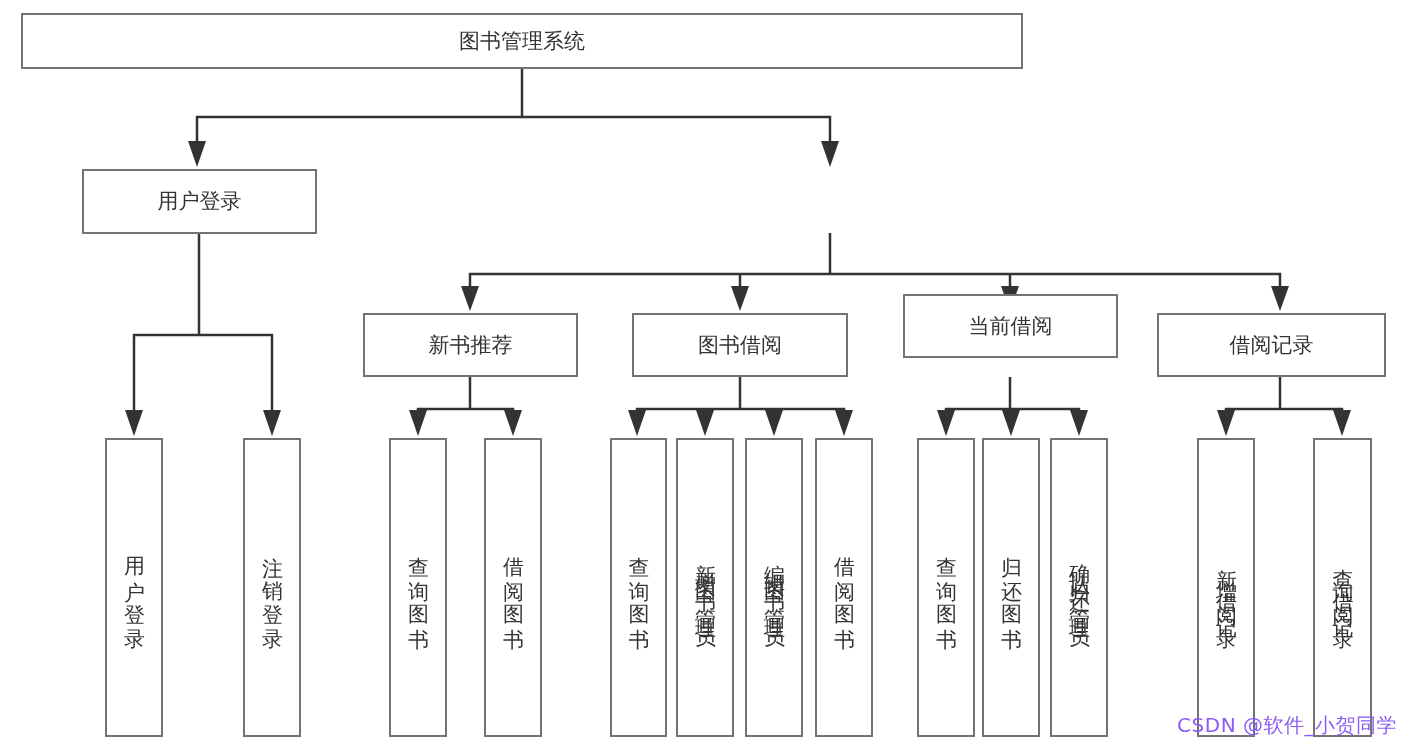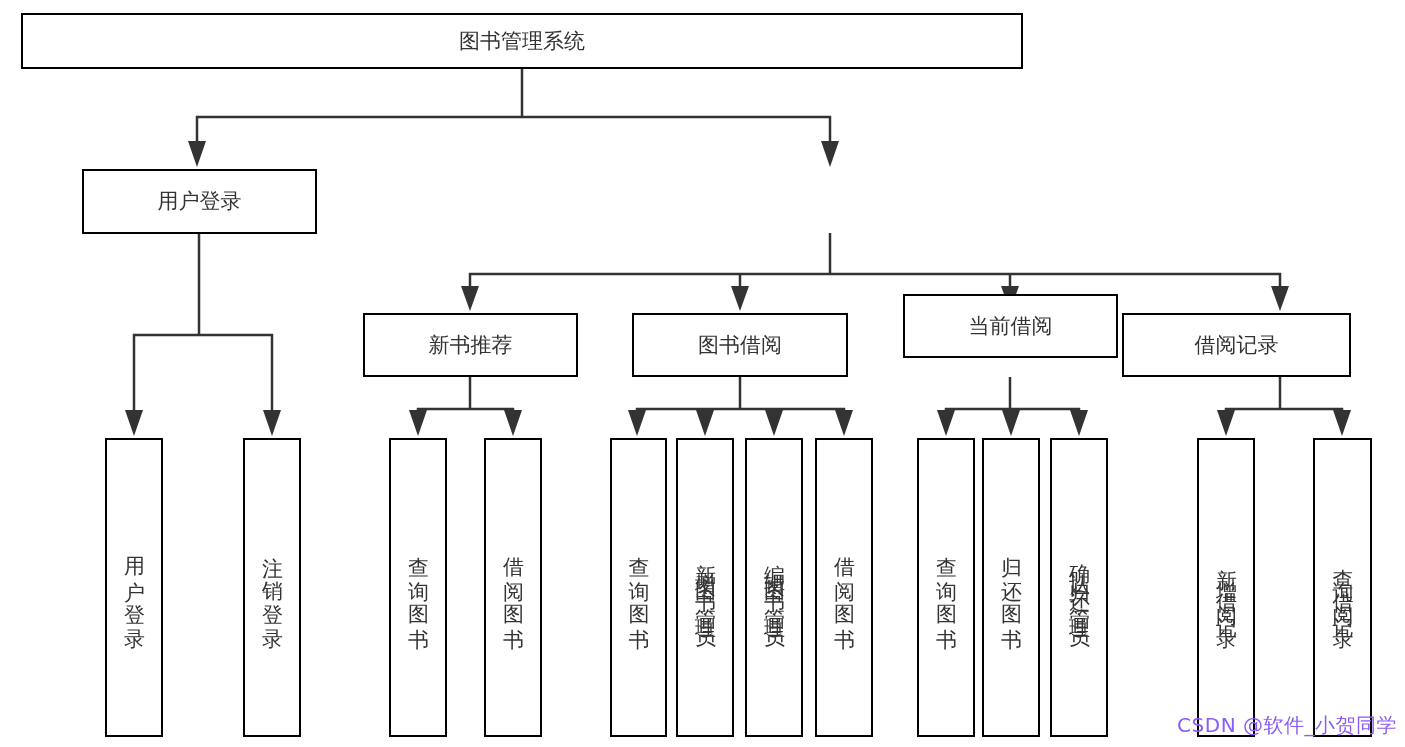--- a/index.html
+++ b/index.html
@@ -19,21 +19,21 @@
     position: absolute;
     left: 0;
     top: 0;
     width: 1405px;
     height: 747px;
   }
   .box {
     position: absolute;
     box-sizing: border-box;
     background: #ffffff;
-    border: 2px solid #000000;
+    border: 2px solid #737373;
     color: #333333;
     display: flex;
     align-items: center;
     justify-content: center;
     font-size: 21px;
     line-height: 1;
     text-align: center;
   }
   .vbox {
     writing-mode: vertical-rl;
@@ -133,21 +133,21 @@
     </g>
   </svg>
 
   <div class="box" style="left:21px; top:13px; width:1002px; height:56px;">图书管理系统</div>
 
   <div class="box" style="left:82px; top:169px; width:235px; height:65px;">用户登录</div>
 
   <div class="box" style="left:632px; top:313px; width:216px; height:64px;">图书借阅</div>
   <div class="box" style="left:363px; top:313px; width:215px; height:64px;">新书推荐</div>
   <div class="box" style="left:903px; top:294px; width:215px; height:64px;">当前借阅</div>
-  <div class="box" style="left:1122px; top:313px; width:229px; height:64px;">借阅记录</div>
+  <div class="box" style="left:1157px; top:313px; width:229px; height:64px;">借阅记录</div>
 
   <div class="box vbox v-loose" style="left:105px; top:438px; width:58px; height:299px;">用户登录</div>
   <div class="box vbox v-loose" style="left:243px; top:438px; width:58px; height:299px;">注销登录</div>
 
   <div class="box vbox v-loose" style="left:389px; top:438px; width:58px; height:299px;">查询图书</div>
   <div class="box vbox v-loose" style="left:484px; top:438px; width:58px; height:299px;">借阅图书</div>
 
   <div class="box vbox v-loose" style="left:610px; top:438px; width:57px; height:299px;">查询图书</div>
   <div class="box vbox" style="left:676px; top:438px; width:58px; height:299px;">新增图书（管理员）</div>
   <div class="box vbox" style="left:745px; top:438px; width:58px; height:299px;">编辑图书（管理员）</div>

